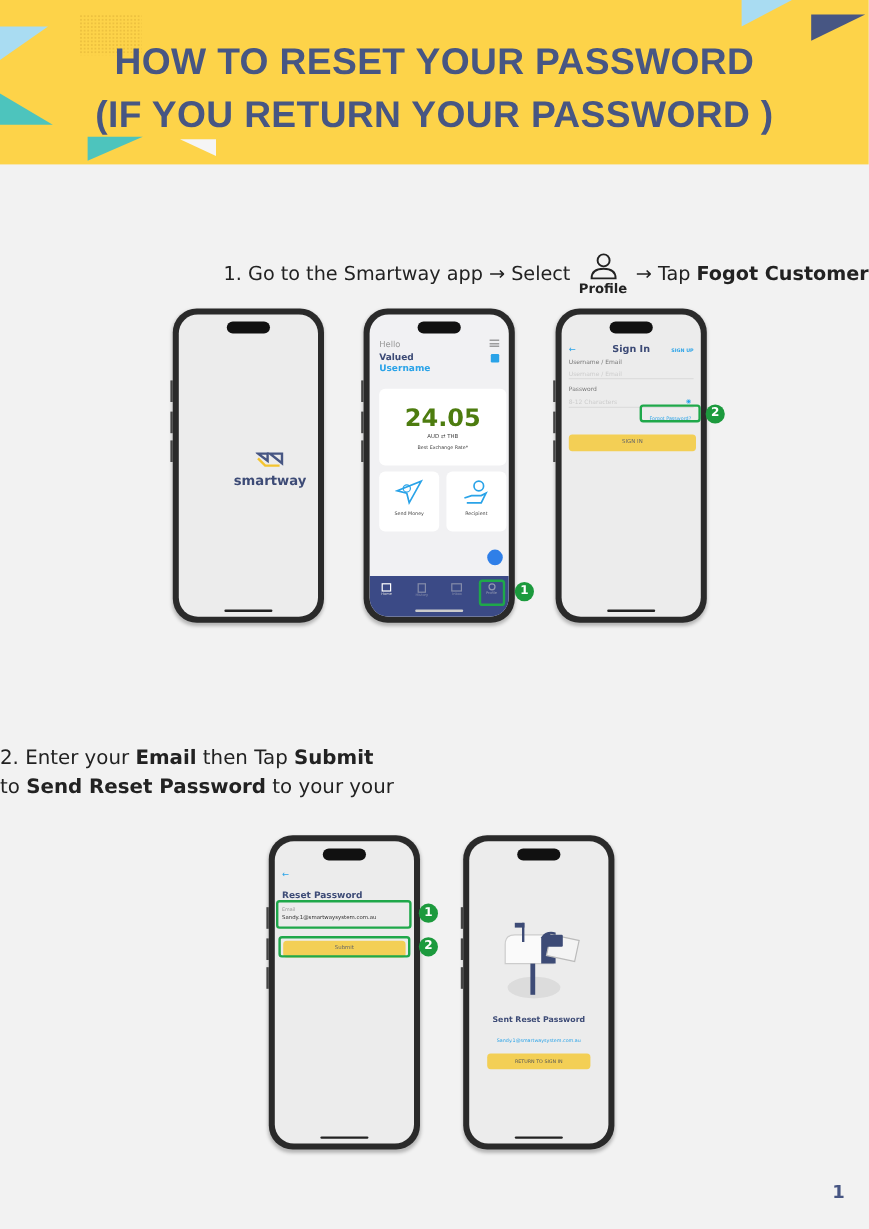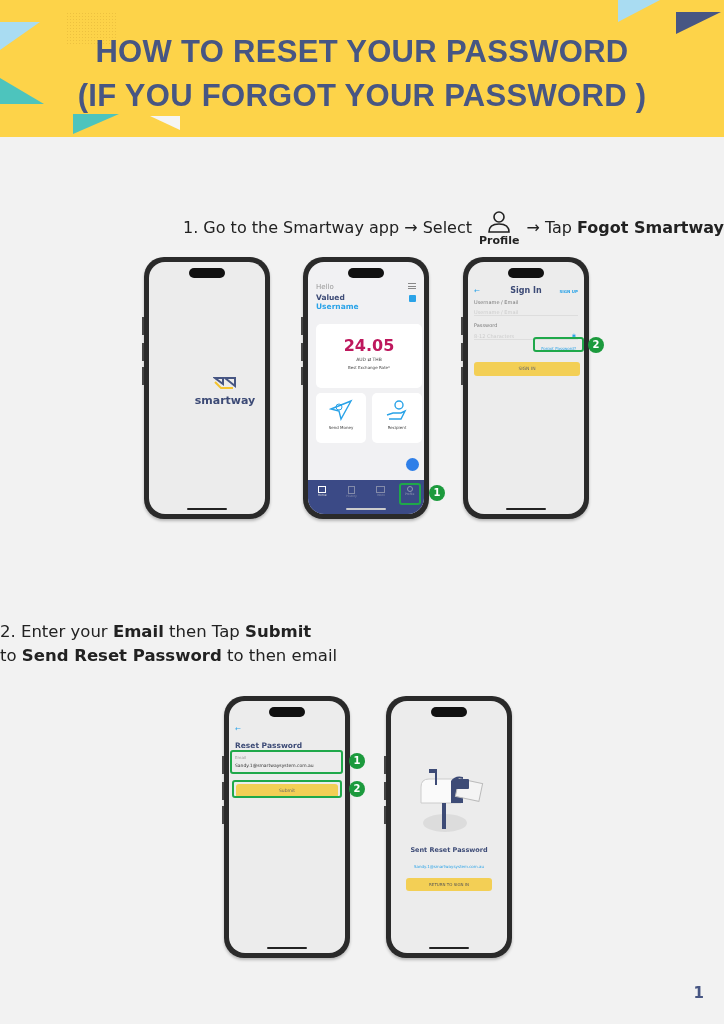--- a/index.html
+++ b/index.html
@@ -35,35 +35,35 @@
 
 <div class="banner">
   <div class="dots"></div>
   <div class="tri" style="left:0;top:22px;border-top:28px solid #a9dcf2;border-right:40px solid transparent;"></div>
   <div class="tri" style="left:0;top:78px;border-top:26px solid #4dc4bd;border-right:44px solid transparent;transform:scaleY(-1);"></div>
   <div class="tri" style="left:73px;top:114px;border-bottom:20px solid #4dc4bd;border-right:46px solid transparent;transform:scaleX(-1) rotate(180deg);"></div>
   <div class="tri" style="left:150px;top:116px;border-bottom:14px solid #f5f5f5;border-left:30px solid transparent;transform:scaleY(-1);"></div>
   <div class="tri" style="left:618px;top:0;border-top:22px solid #a9dcf2;border-left:42px solid transparent;transform:scaleX(-1);"></div>
   <div class="tri" style="left:676px;top:12px;border-top:22px solid #475683;border-right:45px solid transparent;"></div>
   <h1 class="l1">HOW TO RESET YOUR PASSWORD</h1>
-  <h1 class="l2">(IF YOU FORGOT YOUR PASSWORD )</h1>
+  <h1 class="l2">(IF YOU RETURN YOUR PASSWORD )</h1>
 </div>
 
 <div class="step1">
   <div class="row">
     <span>1. Go to the Smartway app → Select</span>
     <span class="profile-inline">
       <svg width="24" height="24" viewBox="0 0 24 24" fill="none" stroke="#222" stroke-width="1.6">
           <circle cx="12" cy="7" r="5"></circle>
           <path d="M2 22 Q2 14 12 14 Q22 14 22 22 Z"></path>
         </svg>
       <span>Profile</span>
     </span>
     <span>→ Tap</span>
-    <b>Fogot Smartway</b>
+    <b>Fogot Customer</b>
   </div>
 </div>
 
 <div class="phone" style="left:144px;top:257px;">
   <div class="screen">
     <div class="island"></div>
     <div style="position:absolute;top:113px;left:0;width:100%;text-align:center;padding-left:36px;">
       <svg width="24" height="14" viewBox="0 0 24 14">
           <path d="M2 2 L10 2 L10 8 Z" fill="none" stroke="#475683" stroke-width="2"></path>
           <path d="M2 6 L8 12 L20 12" fill="none" stroke="#f4c430" stroke-width="2"></path>
@@ -81,21 +81,21 @@
     <div style="position:absolute;left:8px;top:21px;font-size:7px;color:#999;">Hello</div>
     <div style="position:absolute;right:8px;top:21px;width:8px;height:6px;border-top:1px solid #888;border-bottom:1px solid #888;">
         <div style="margin-top:2px;border-top:1px solid #888;"></div>
       </div>
     <div style="position:absolute;left:8px;top:31px;font-size:7.5px;color:#3d4b76;font-weight:700;line-height:9px;">
       <div>Valued</div>
       <div style="color:#2aa3e8;">Username</div>
     </div>
     <div style="position:absolute;right:8px;top:33px;width:7px;height:7px;background:#2aa3e8;border-radius:1px;"></div>
     <div style="position:absolute;left:8px;top:62px;width:106px;height:64px;background:#fff;border-radius:5px;text-align:center;">
-      <div style="font-size:16px;color:#be185d;font-weight:700;margin-top:12px;">24.05</div>
+      <div style="font-size:20px;color:#4d7c0f;font-weight:700;margin-top:12px;">24.05</div>
       <div style="font-size:4.5px;color:#444;margin-top:2px;">AUD ⇄ THB</div>
       <div style="font-size:4px;color:#444;margin-top:3px;">Best Exchange Rate*</div>
     </div>
     <div style="position:absolute;left:8px;top:131px;width:50px;height:50px;background:#fff;border-radius:5px;text-align:center;">
       <svg width="24" height="22" viewBox="0 0 24 22" style="margin-top:6px;">
           <path d="M2 10 L22 2 L12 20 L10 12 Z" fill="none" stroke="#2aa3e8" stroke-width="1.4"></path>
           <circle cx="10" cy="8" r="3" fill="none" stroke="#2aa3e8"></circle>
         </svg>
       <div style="font-size:4px;color:#444;">Send Money</div>
     </div>
@@ -145,21 +145,21 @@
     <div class="tiny" style="position:absolute;right:8px;top:84px;color:#2aa3e8;font-size:4px;">Forgot Password?</div>
     <div style="position:absolute;left:6px;top:100px;width:106px;height:14px;background:#f3cf55;border-radius:3px;text-align:center;font-size:4.5px;line-height:14px;color:#666;">SIGN IN</div>
     <div class="homebar"></div>
   </div>
 </div>
 <div class="hl" style="left:533px;top:337px;width:51px;height:15px;"></div>
 <div class="badge" style="left:588px;top:337px;">2</div>
 
 <div class="step2">
   <div><span>2. Enter your</span> <b>Email</b> <span>then Tap</span> <b>Submit</b></div>
-  <div><span>to</span> <b>Send Reset Password</b> <span>to then email</span></div>
+  <div><span>to</span> <b>Send Reset Password</b> <span>to your your</span></div>
 </div>
 
 <div class="phone" style="left:224px;top:696px;">
   <div class="screen">
     <div class="island"></div>
     <div style="position:absolute;left:6px;top:24px;font-size:7px;color:#2aa3e8;">←</div>
     <div style="position:absolute;left:6px;top:40px;font-size:7.5px;font-weight:700;color:#3d4b76;">Reset Password</div>
     <div class="tiny" style="position:absolute;left:6px;top:54px;font-size:4px;">Email</div>
     <div style="position:absolute;left:6px;top:62px;font-size:4.5px;color:#333;">Sandy.1@smartwaysystem.com.au</div>
     <div style="position:absolute;left:7px;top:83px;width:102px;height:14px;background:#f3cf55;border-radius:3px;text-align:center;font-size:4.5px;line-height:14px;color:#666;">Submit</div>

